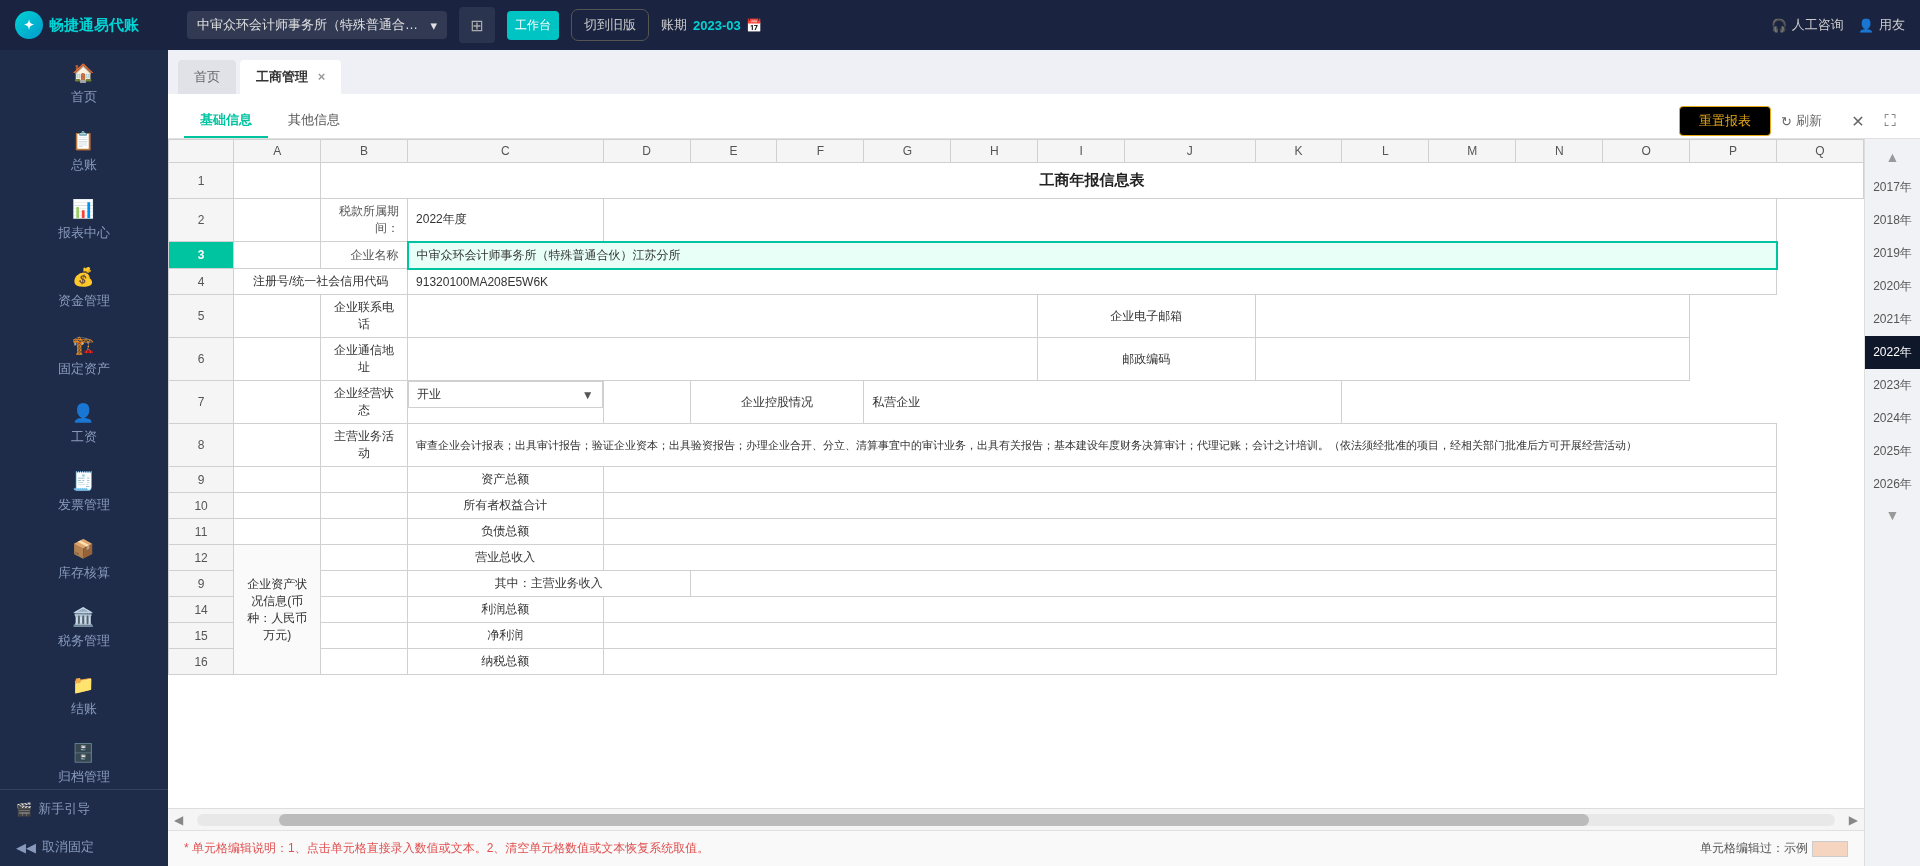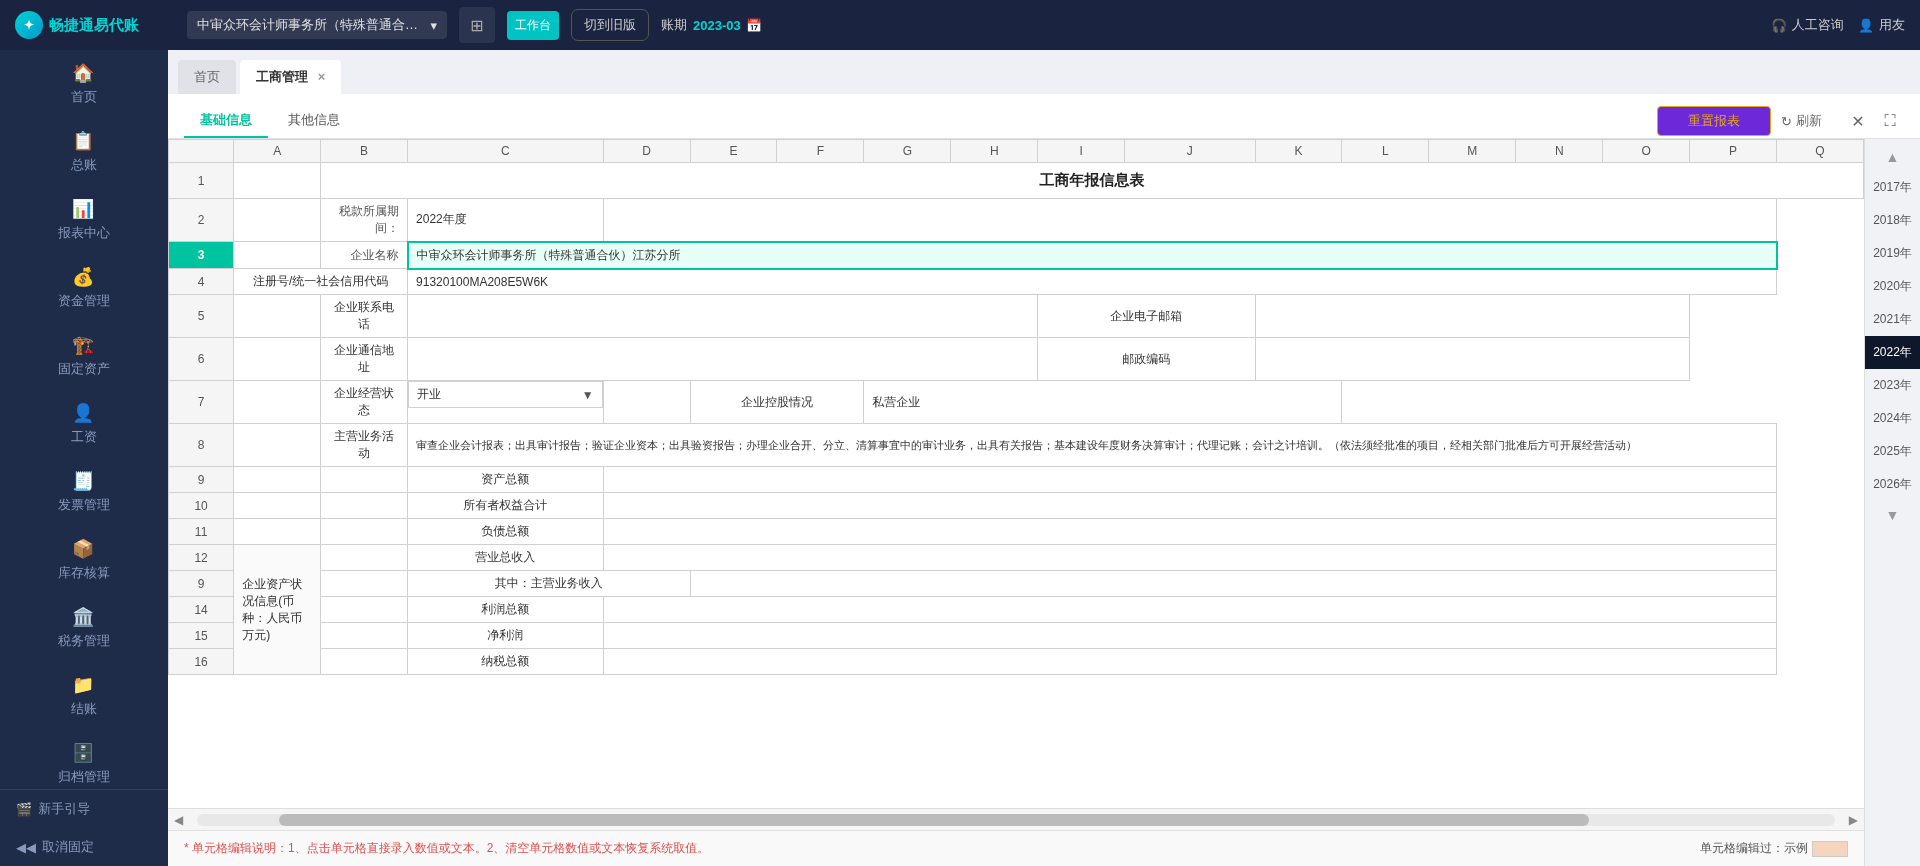--- a/index.html
+++ b/index.html
@@ -42,21 +42,21 @@
     .home-tab { color: #666; }
 
     
     .panel { flex: 1; display: flex; flex-direction: column; background: white; overflow: hidden; }
 
     
     .inner-tabs { display: flex; align-items: center; padding: 10px 16px 0; border-bottom: 1px solid #e0e0e0; background: white; flex-shrink: 0; }
     .inner-tab { padding: 7px 16px; cursor: pointer; font-size: 13px; color: #555; border-bottom: 2px solid transparent; margin-right: 4px; }
     .inner-tab.active { color: #00c4a0; border-bottom: 2px solid #00c4a0; font-weight: bold; }
     .inner-tab-spacer { flex: 1; }
-    .reset-btn { border: 1px solid #e6a817; color: #e6a817; background: #6d28d9; padding: 5px 30px; border-radius: 4px; cursor: pointer; font-size: 13px; }
+    .reset-btn { border: 1px solid #e6a817; color: #e6a817; background: #000000; padding: 5px 19px; border-radius: 4px; cursor: pointer; font-size: 13px; }
     .refresh-btn { color: #666; padding: 5px 10px; cursor: pointer; font-size: 13px; display: flex; align-items: center; gap: 4px; }
 
     
     .spreadsheet-container { flex: 1; display: flex; overflow: hidden; }
     .spreadsheet-main { flex: 1; overflow: hidden; display: flex; flex-direction: column; }
     .spreadsheet-scroll { flex: 1; overflow: auto; }
 
     
     table.sheet { border-collapse: collapse; width: max-content; min-width: 100%; }
     table.sheet th, table.sheet td { border: 1px solid #d0d0d0; font-size: 12px; }
@@ -326,21 +326,21 @@
                 <tr>
                   <td class="row-num">11</td>
                   <td class="cell"></td>
                   <td class="cell"></td>
                   <td class="cell cell-center">负债总额</td>
                   <td class="cell" colspan="13"></td>
                 </tr>
 
                 <tr>
                   <td class="row-num">12</td>
-                  <td class="cell" rowspan="5" style="vertical-align:middle;background:#fafafa;">企业资产状况信息(币种：人民币万元)</td>
+                  <td class="cell" rowspan="5" style="text-align:center;vertical-align:middle;background:#fafafa;">企业资产状况信息(币种：人民币万元)</td>
                   <td class="cell"></td>
                   <td class="cell cell-center">营业总收入</td>
                   <td class="cell" colspan="13"></td>
                 </tr>
 
                 <tr>
                   <td class="row-num">9</td>
                   <td class="cell"></td>
                   <td class="cell cell-center" colspan="2">其中：主营业务收入</td>
                   <td class="cell" colspan="12"></td>

